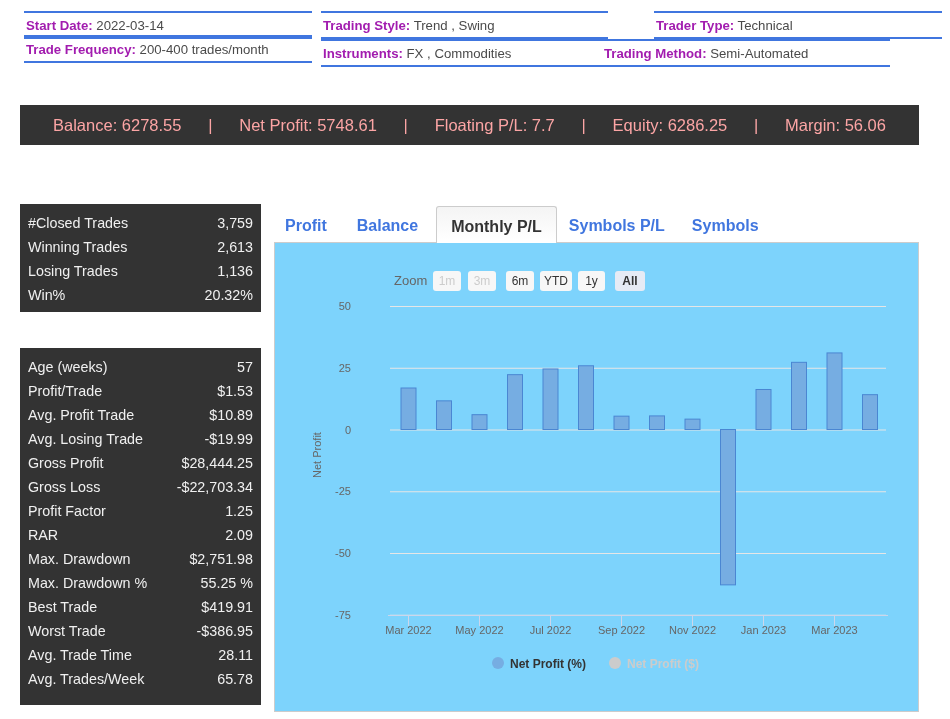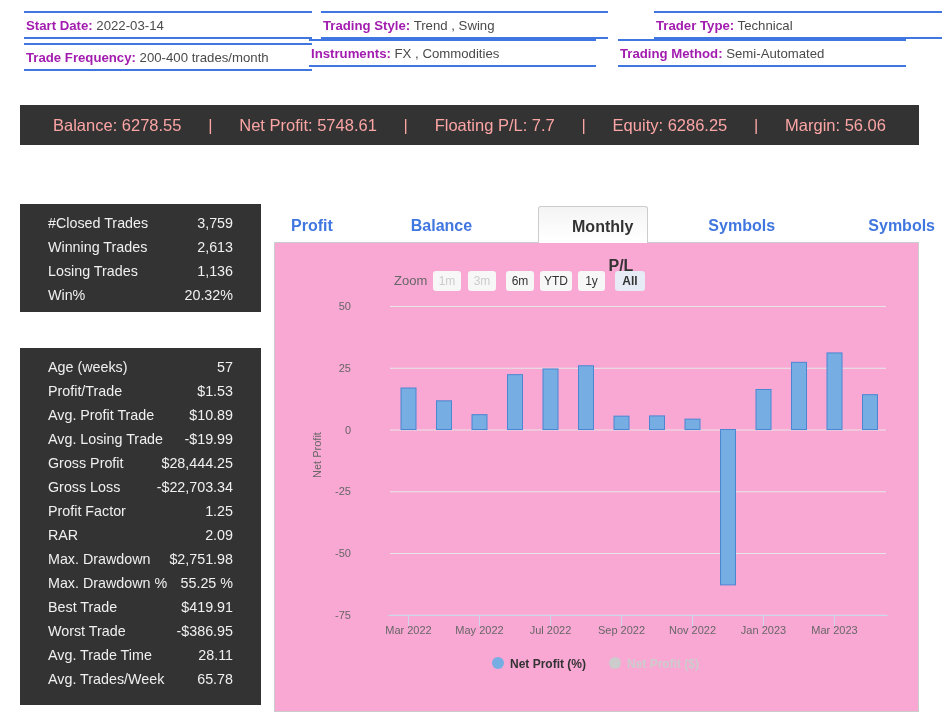--- a/index.html
+++ b/index.html
@@ -5,37 +5,37 @@
 * { margin:0; padding:0; box-sizing:border-box; }
 html,body { width:950px; height:719px; background:#fff;
   font-family:"Liberation Sans", sans-serif; position:relative; overflow:hidden; }
 .cell { position:absolute; border-top:2px solid #4076df; border-bottom:2px solid #4076df;
   height:28px; line-height:25px; font-size:13.2px; color:#4a4a4a; padding-left:2px; white-space:nowrap; }
 .cell b { color:#a21caf; }
 .darkbar { position:absolute; left:20px; top:105px; width:899px; height:40px; background:#333;
   color:#fca5a5; font-size:16.5px; display:flex; align-items:center; justify-content:space-between;
   padding:0 33px; white-space:nowrap; }
 .panel { position:absolute; left:20px; width:241px; background:#333; color:#f0f0f0;
-  font-size:14.3px; padding:7px 28px 6px; }
+  font-size:14.3px; padding:7px 8px 6px; }
 .panel .row { display:flex; justify-content:space-between; line-height:24px; }
-.tabs { position:absolute; left:274px; top:206px; height:37px; display:flex;gap:48px; }
+.tabs { position:absolute; left:268px; top:206px; height:37px; display:flex; }
 .tab { font-size:16px; font-weight:bold; color:#4076df; line-height:39px; height:36px; }
 .tab.active { background:linear-gradient(#f4f4f4, #fff 92%); color:#333; border:1px solid #ccc; border-bottom:none;
   border-radius:3px 3px 0 0; position:relative; z-index:2; height:37px; margin-left:1px;text-align:right; }
 .chartpanel { position:absolute; left:274px; top:242px; width:645px; height:470px;
-  border:1px solid #ccc; background:#f9a8d4; }
+  border:1px solid #ccc; background:#7dd3fc; }
 </style>
 </head>
 <body>
 <div class="cell" style="left:24px;top:11px;width:288px;"><b>Start Date:</b> 2022-03-14</div>
 <div class="cell" style="left:321px;top:11px;width:287px;"><b>Trading Style:</b> Trend , Swing</div>
 <div class="cell" style="left:618px;top:11px;width:288px;margin-left:36px;"><b>Trader Type:</b> Technical</div>
-<div class="cell" style="left:24px;top:43px;width:288px;"><b>Trade Frequency:</b> 200-400 trades/month</div>
-<div class="cell" style="left:309px;top:39px;width:287px;"><b>Instruments:</b> FX , Commodities</div>
-<div class="cell" style="left:618px;top:39px;width:288px;"><b>Trading Method:</b> Semi-Automated</div>
+<div class="cell" style="left:24px;top:35px;width:288px;"><b>Trade Frequency:</b> 200-400 trades/month</div>
+<div class="cell" style="left:321px;top:39px;width:287px;"><b>Instruments:</b> FX , Commodities</div>
+<div class="cell" style="left:602px;top:39px;width:288px;"><b>Trading Method:</b> Semi-Automated</div>
 <div class="darkbar">
     <span>Balance: 6278.55</span>
     <span>|</span>
     <span>Net Profit: 5748.61</span>
     <span>|</span>
     <span>Floating P/L: 7.7</span>
     <span>|</span>
     <span>Equity: 6286.25</span>
     <span>|</span>
     <span>Margin: 56.06</span>

